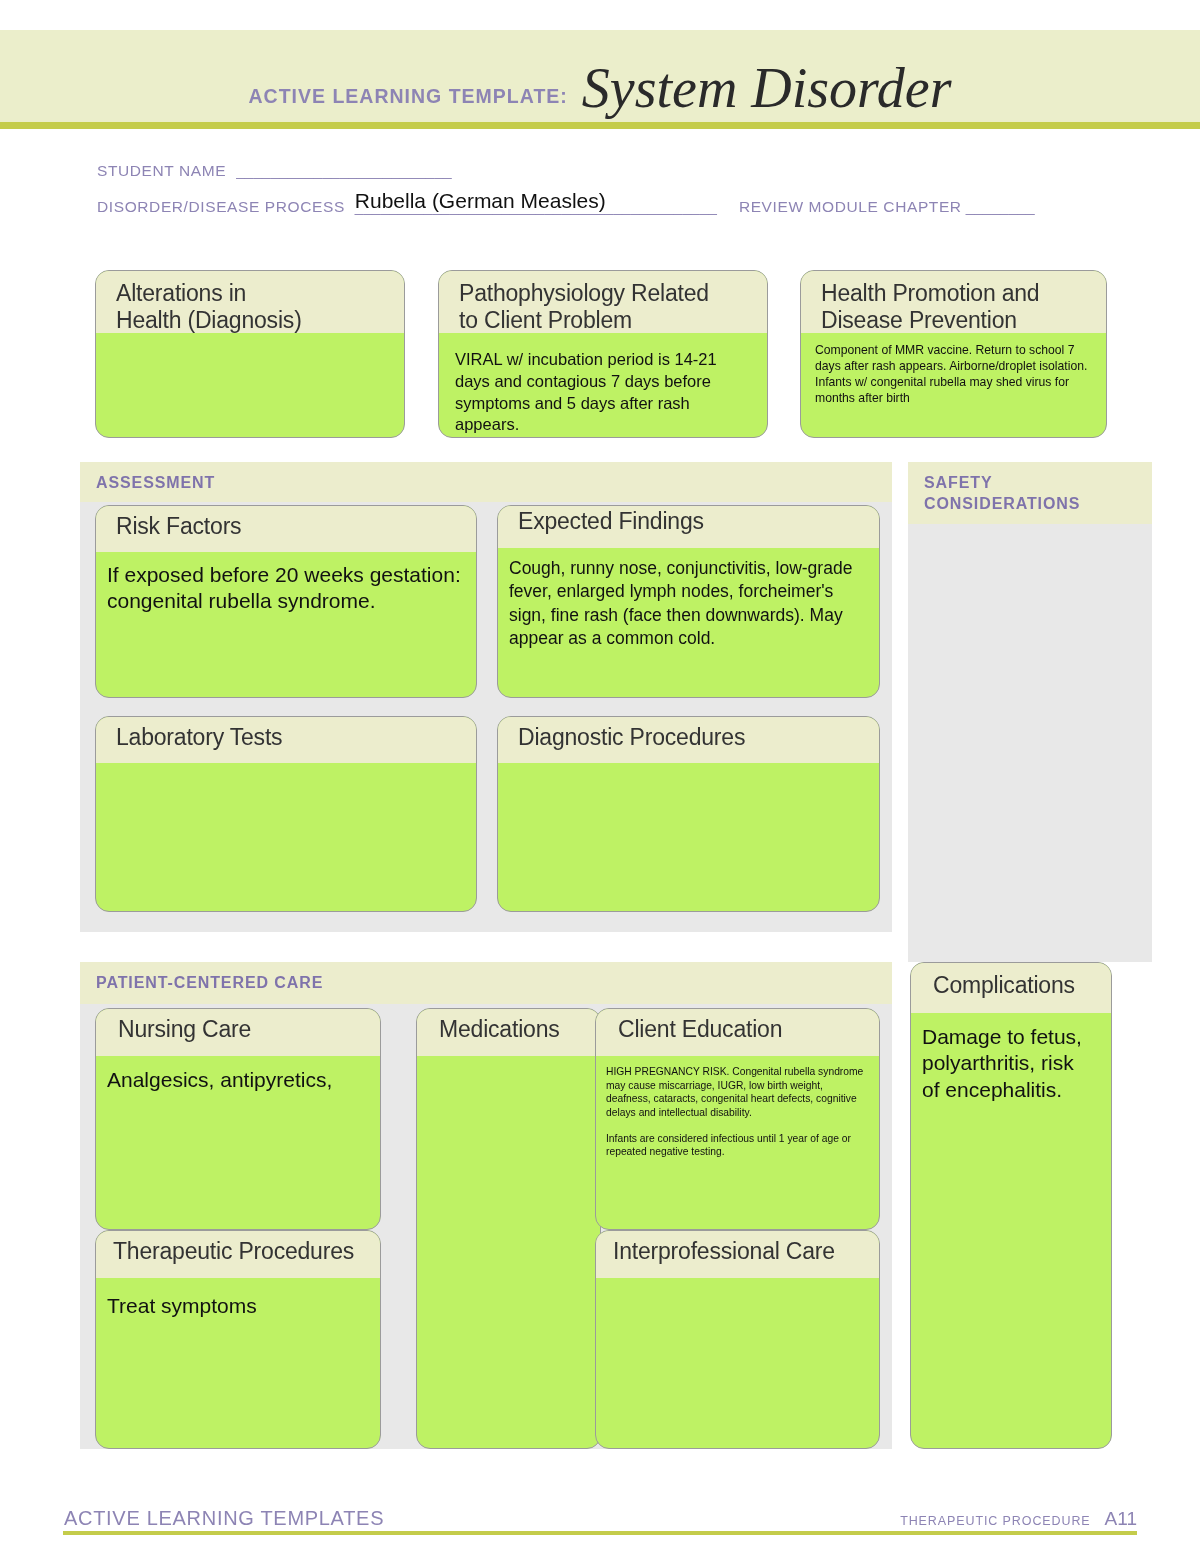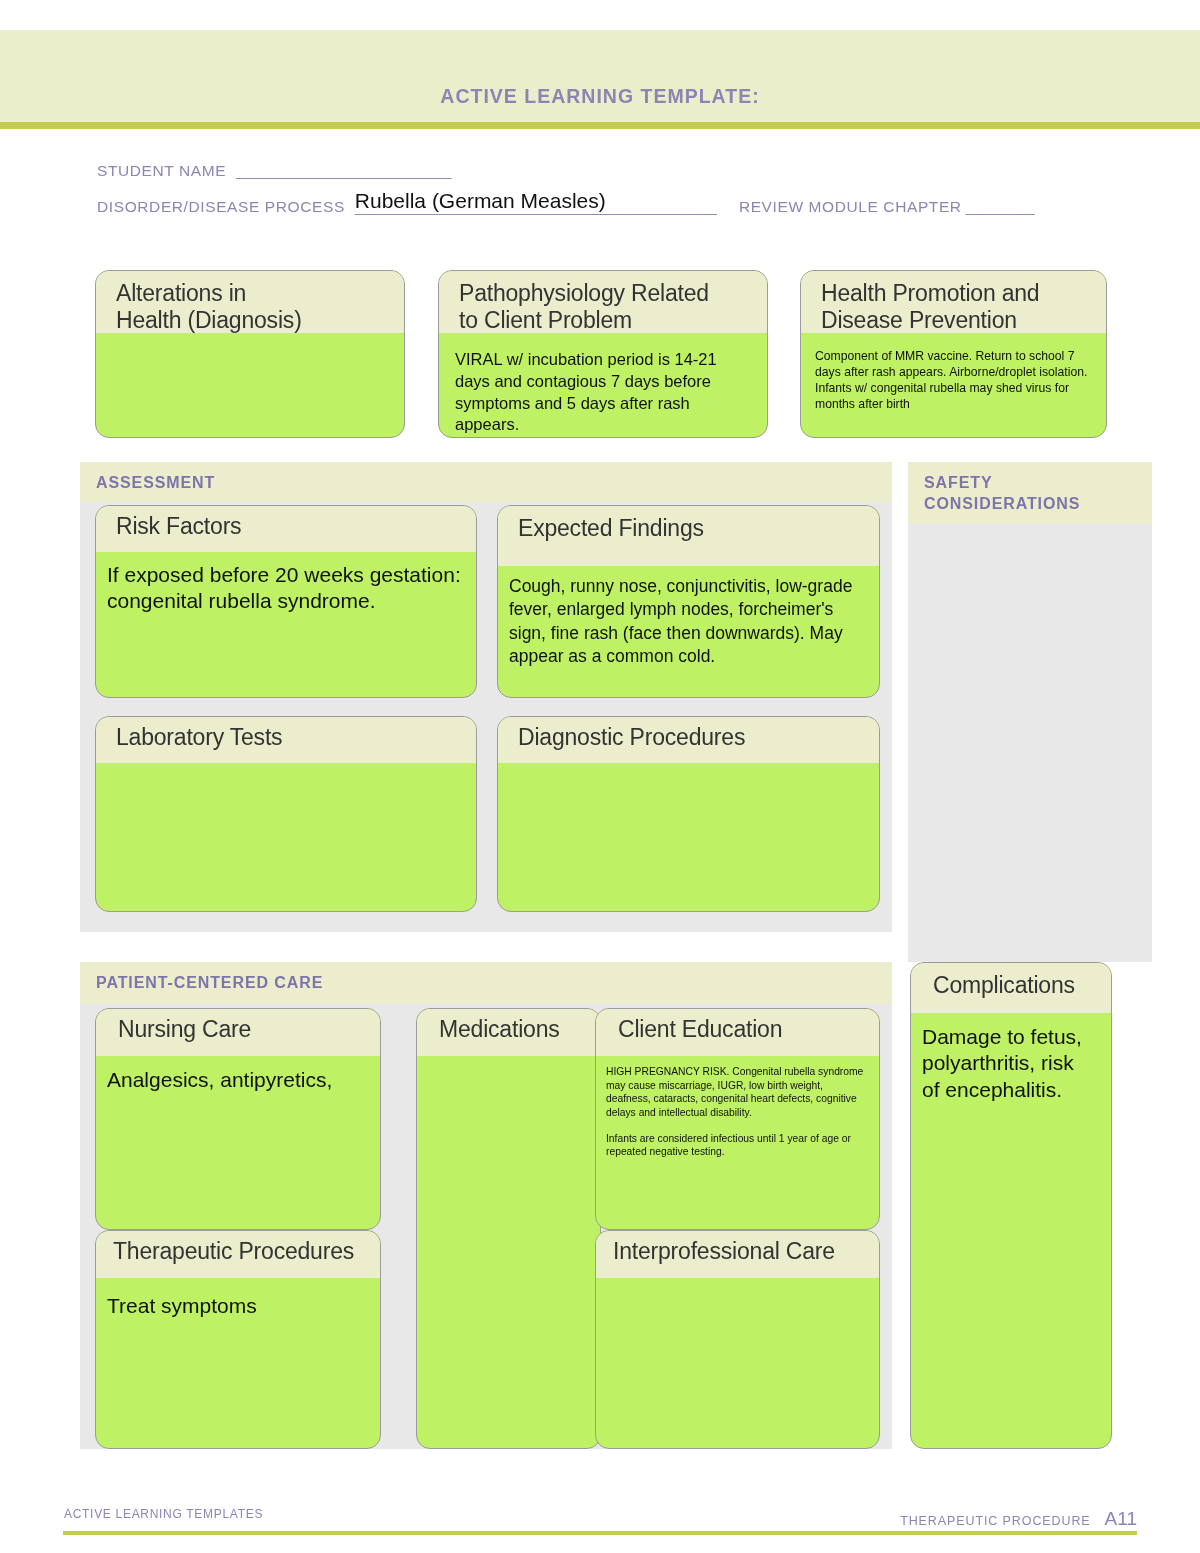--- a/index.html
+++ b/index.html
@@ -169,21 +169,21 @@
   
   .footer-rule {
     position: absolute;
     left: 63px; top: 1531px;
     width: 1074px; height: 4px;
     background: #c4cc4b;
   }
   .footer-left {
     position: absolute;
     left: 64px; top: 1507px;
-    font-size: 12px;
+    font-size: 20px;
     letter-spacing: 0.7px;
     color: #8d84b4;
   }
   .footer-right {
     position: absolute;
     right: 63px; top: 1508px;
     display: flex;
     align-items: baseline;
     color: #8d84b4;
     white-space: nowrap;
@@ -198,20 +198,21 @@
     padding-left: 14px;
   }
 </style>
 </head>
 <body>
 
 <div class="header-band"></div>
 <div class="header-rule"></div>
 <div class="header-inner">
   <div class="alt-label">ACTIVE LEARNING TEMPLATE:</div>
+  <div class="alt-title">System Disorder</div>
 </div>
 
 <div class="meta">
   <div class="meta-row r1">
     <span class="meta-lbl">STUDENT NAME</span>
     <span class="fill-wrap">
       <span class="meta-dash">_________________________</span>
       <span class="fill-value"></span>
     </span>
   </div>
@@ -241,38 +242,38 @@
 to Client Problem</div>
   </div>
   <div class="card-body body-md" style="padding-left:16px; padding-top:16px;">VIRAL w/ incubation period is 14-21 days and contagious 7 days before symptoms and 5 days after rash appears.</div>
 </div>
 
 <div class="card" style="left:800px; top:270px; width:307px; height:168px;">
   <div class="card-head" style="height:62px;">
     <div class="ttl" style="white-space:pre-line;">Health Promotion and
 Disease Prevention</div>
   </div>
-  <div class="card-body body-sm" style="padding-left:14px; padding-top:16px;">Component of MMR vaccine. Return to school 7 days after rash appears. Airborne/droplet isolation. Infants w/ congenital rubella may shed virus for months after birth</div>
+  <div class="card-body body-sm" style="padding-left:14px; padding-top:10px;">Component of MMR vaccine. Return to school 7 days after rash appears. Airborne/droplet isolation. Infants w/ congenital rubella may shed virus for months after birth</div>
 </div>
 
 <div class="panel" style="left:80px; top:462px; width:812px; height:470px;">
   <div class="panel-head" style="height:40px;">
     <div class="ptxt">ASSESSMENT</div>
   </div>
 </div>
 
 <div class="card" style="left:95px; top:505px; width:382px; height:193px;">
   <div class="card-head" style="height:46px; padding-top:7px;">
     <div class="ttl">Risk Factors</div>
   </div>
   <div class="card-body body-lg" style="padding-left:11px; padding-top:10px;">If exposed before 20 weeks gestation: congenital rubella syndrome.</div>
 </div>
 
 <div class="card" style="left:497px; top:505px; width:383px; height:193px;">
-  <div class="card-head" style="height:60px; padding-top:9px;">
+  <div class="card-head" style="height:42px; padding-top:2px;">
     <div class="ttl">Expected Findings</div>
   </div>
   <div class="card-body body-md" style="padding-left:11px; padding-top:9px; font-size:17.5px; line-height:1.33;">Cough, runny nose, conjunctivitis, low-grade fever, enlarged lymph nodes, forcheimer's sign, fine rash (face then downwards). May appear as a common cold.</div>
 </div>
 
 <div class="card" style="left:95px; top:716px; width:382px; height:196px;">
   <div class="card-head" style="height:46px; padding-top:7px;">
     <div class="ttl">Laboratory Tests</div>
   </div>
   <div class="card-body body-lg" style="padding-left:11px; padding-top:10px;"></div>

